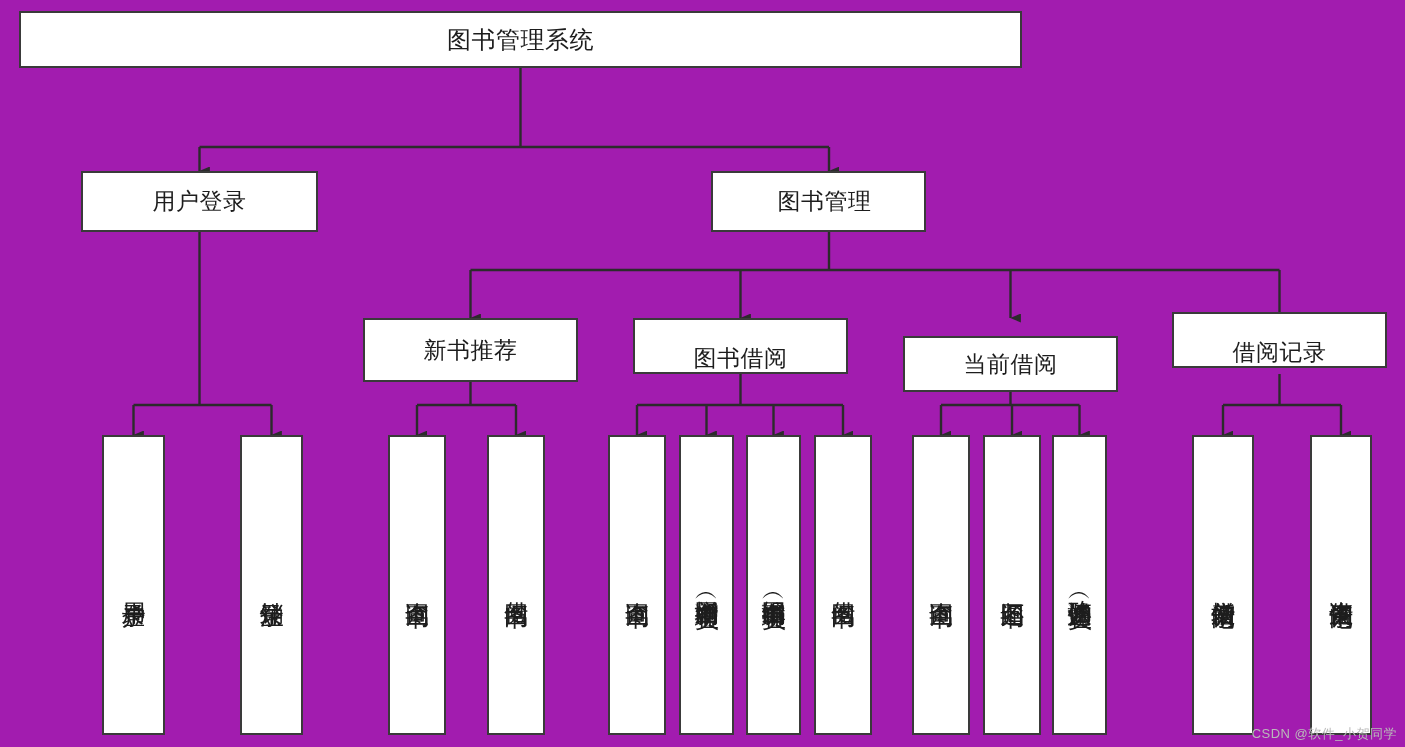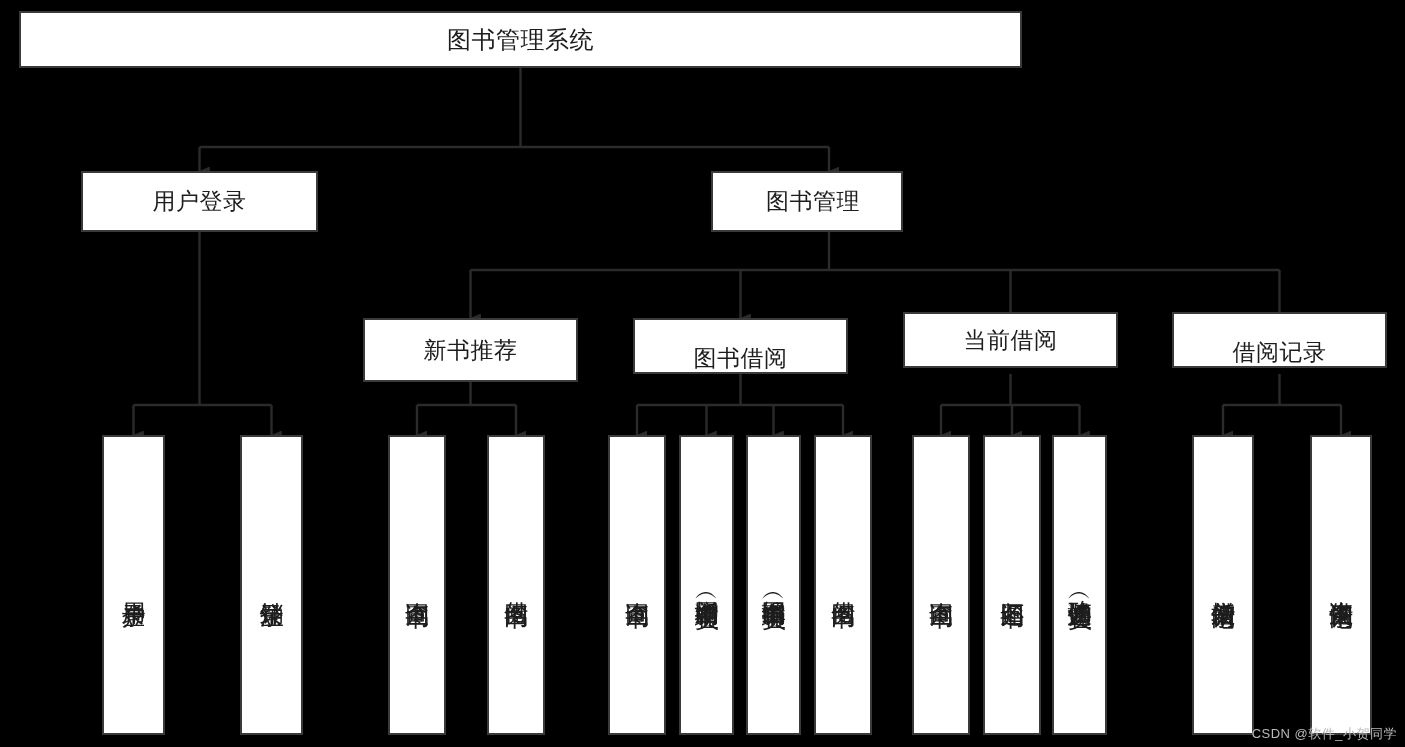--- a/index.html
+++ b/index.html
@@ -8,21 +8,21 @@
     padding: 0;
     background: #ffffff;
   }
   body {
     font-family: "Liberation Sans", "DejaVu Sans", sans-serif;
   }
   #diagram-root {
     position: relative;
     width: 1405px;
     height: 747px;
-    background: #000000;
+    background: #a21caf;
     overflow: hidden;
   }
   svg.connectors {
     position: absolute;
     left: 0;
     top: 0;
     width: 1405px;
     height: 747px;
     pointer-events: none;
   }
@@ -122,30 +122,30 @@
       </g>
   </svg>
 
   <div id="node-layer">
       <div class="node horiz root" style="left: 19px; top: 11px; width: 1003px; height: 57px;">
         <span class="node-label">图书管理系统</span>
       </div>
       <div class="node horiz" style="left: 81px; top: 171px; width: 237px; height: 61px;">
         <span class="node-label">用户登录</span>
       </div>
-      <div class="node horiz" style="left: 711px; top: 171px; width: 192px; height: 61px; padding-left: 12px;">
+      <div class="node horiz" style="left: 711px; top: 171px; width: 215px; height: 61px; padding-left: 12px;">
         <span class="node-label">图书管理</span>
       </div>
       <div class="node horiz" style="left: 363px; top: 318px; width: 215px; height: 64px;">
         <span class="node-label">新书推荐</span>
       </div>
       <div class="node horiz" style="left: 633px; top: 318px; width: 215px; height: 56px; align-items: flex-end;">
         <span class="node-label">图书借阅</span>
       </div>
-      <div class="node horiz" style="left: 903px; top: 312px; width: 215px; height: 56px;">
+      <div class="node horiz" style="left: 903px; top: 336px; width: 215px; height: 56px;">
         <span class="node-label">当前借阅</span>
       </div>
       <div class="node horiz" style="left: 1172px; top: 312px; width: 215px; height: 56px; align-items: flex-end;">
         <span class="node-label">借阅记录</span>
       </div>
       <div class="node vert" style="left: 102px; top: 435px; width: 63px; height: 300px;">
         <span class="node-label">用户登录</span>
       </div>
       <div class="node vert" style="left: 240px; top: 435px; width: 63px; height: 300px;">
         <span class="node-label">注销登录</span>

